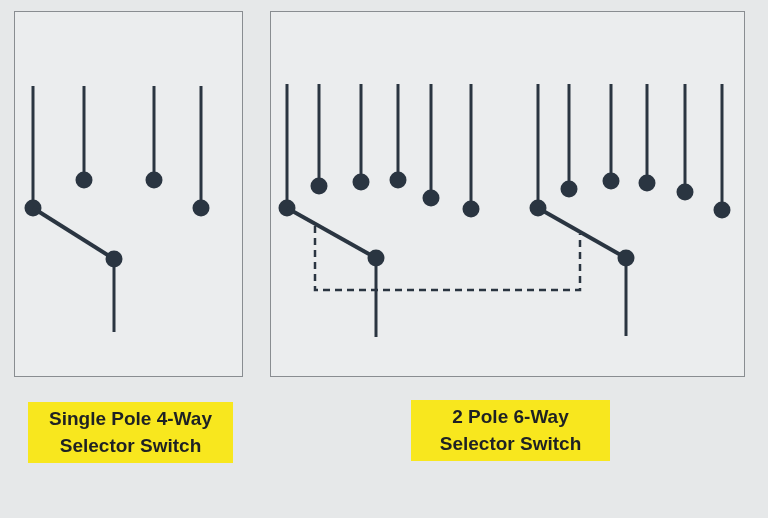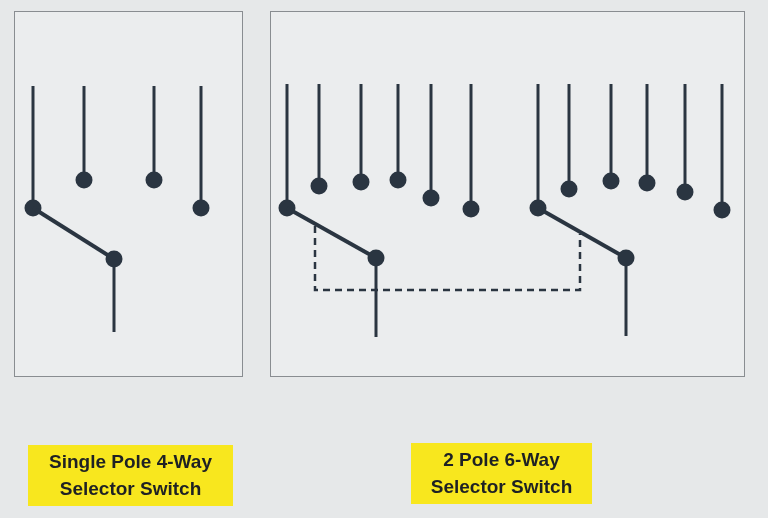--- a/index.html
+++ b/index.html
@@ -23,25 +23,24 @@
 
   .caption {
     position: absolute;
     background: var(--highlight, #f8e71e);
     color: var(--label-text, #1e2124);
     font-weight: bold;
     font-size: 19px;
     line-height: 27px;
     text-align: center;
     padding: 3px 0 4px 0;
-    margin-top: 43px;
   }
   .caption .cap-line { display: block; }
   #caption-0 { left: 28px;  top: 402px; width: 205px; }
-  #caption-1 { left: 411px; top: 400px; width: 181px; }
+  #caption-1 { left: 411px; top: 400px; width: 199px; }
 
   .logo {
     position: absolute;
     left: 246px; top: 477px;
     display: flex;
     align-items: center;
     gap: 8px;
   }
   .logo-icon { display: block; }
   .logo-text { font-size: 19px; letter-spacing: 0.3px; color: var(--logo-gray, #9aa0a5); }

